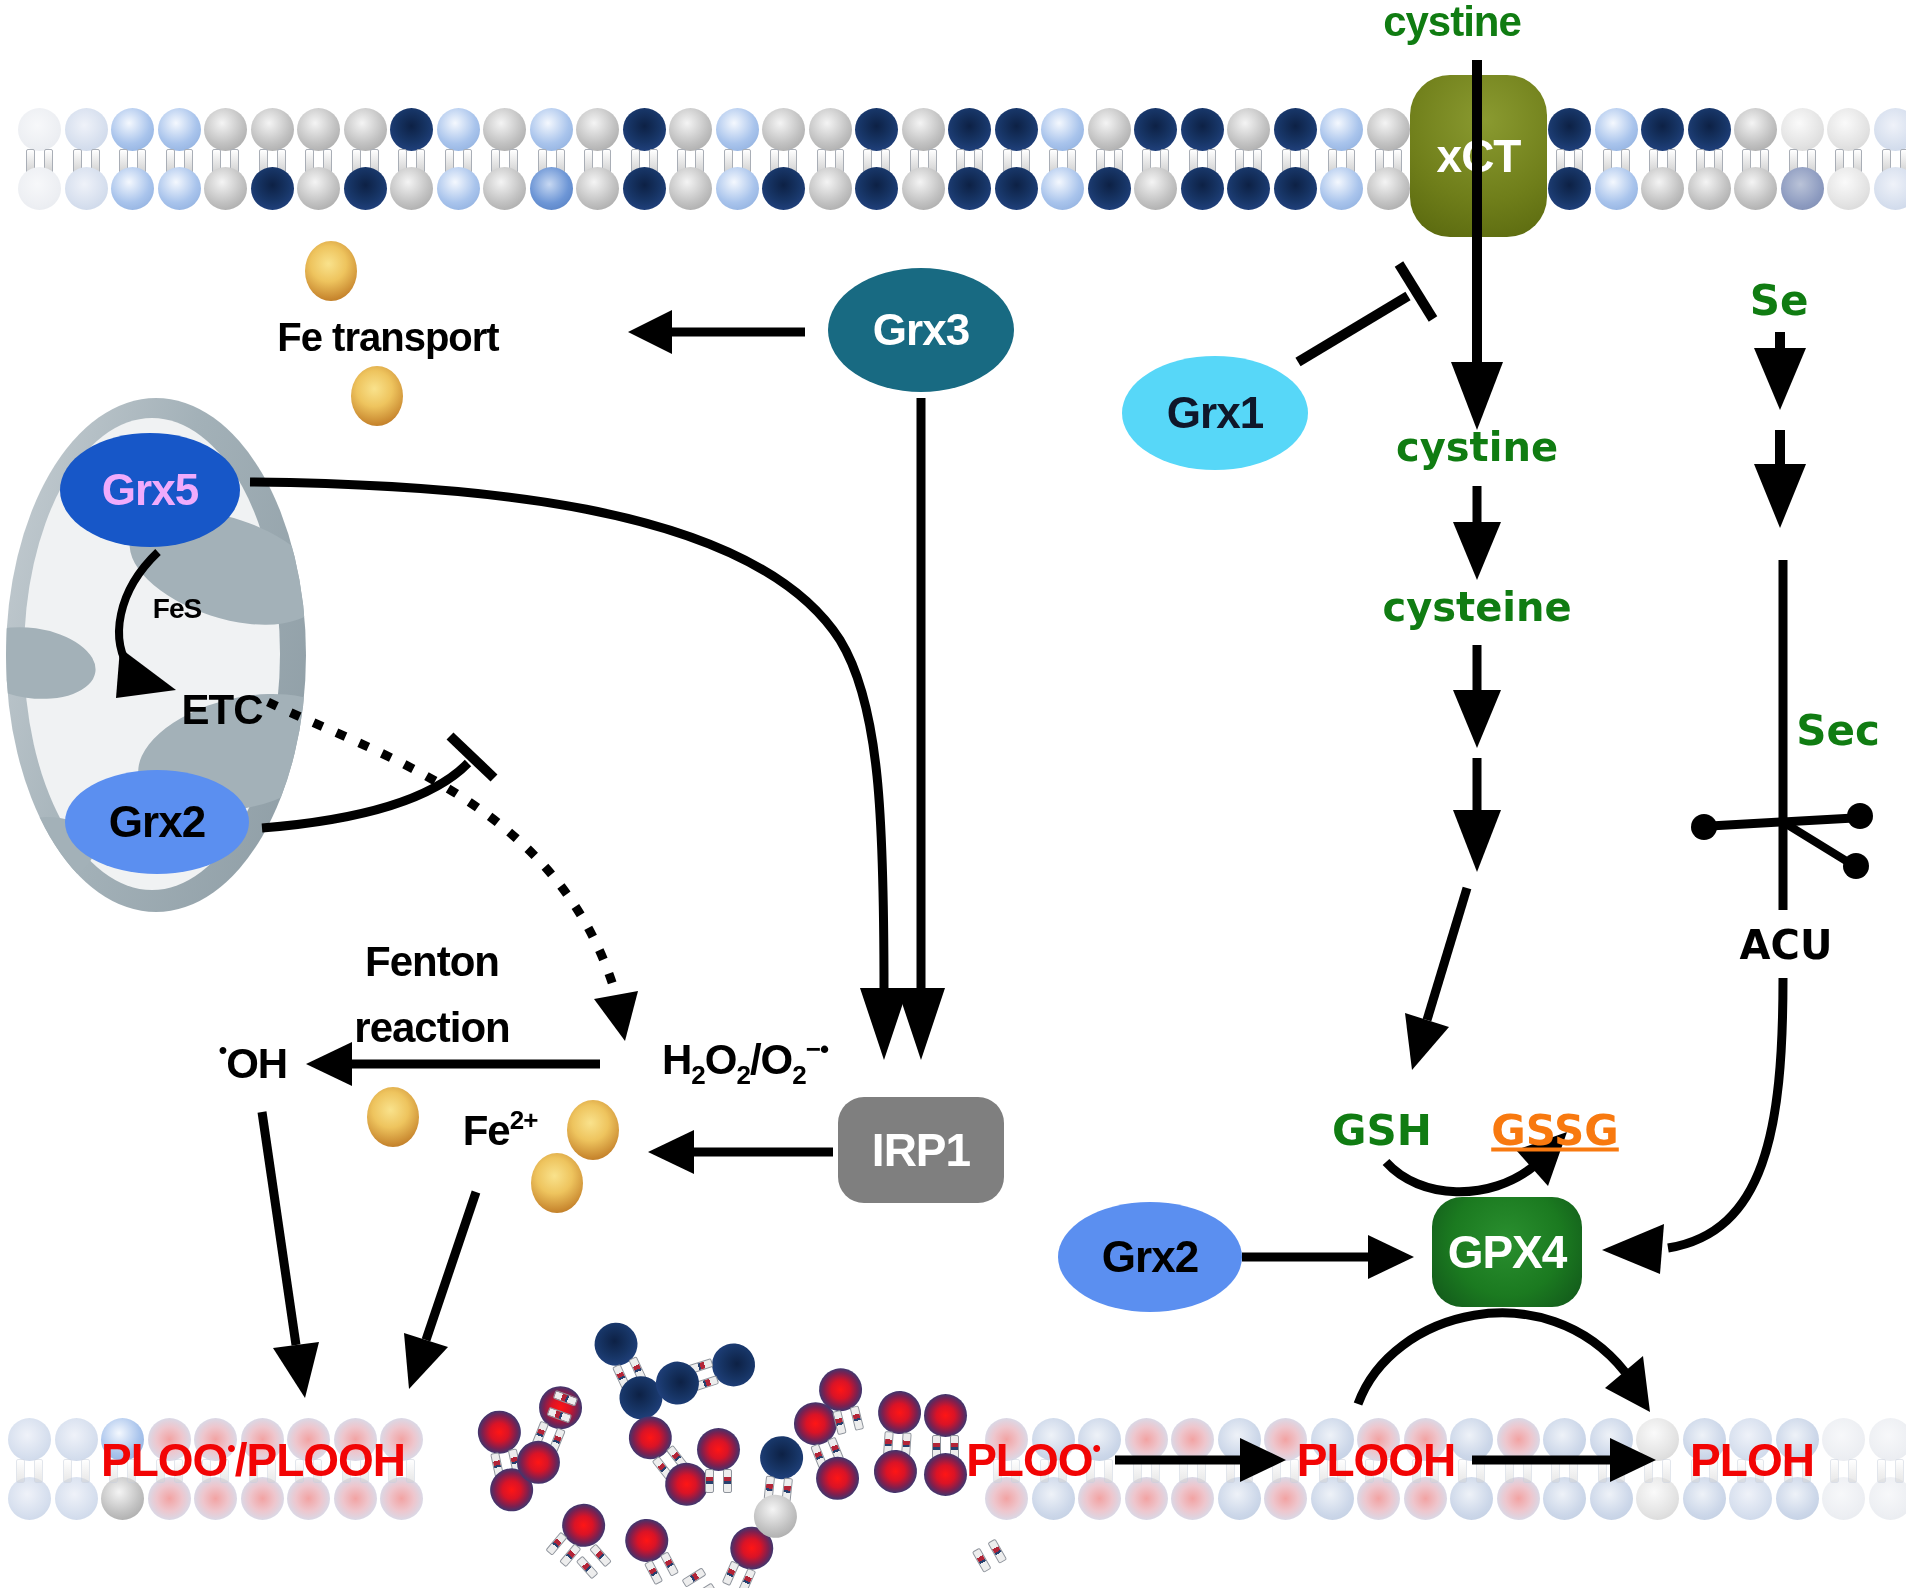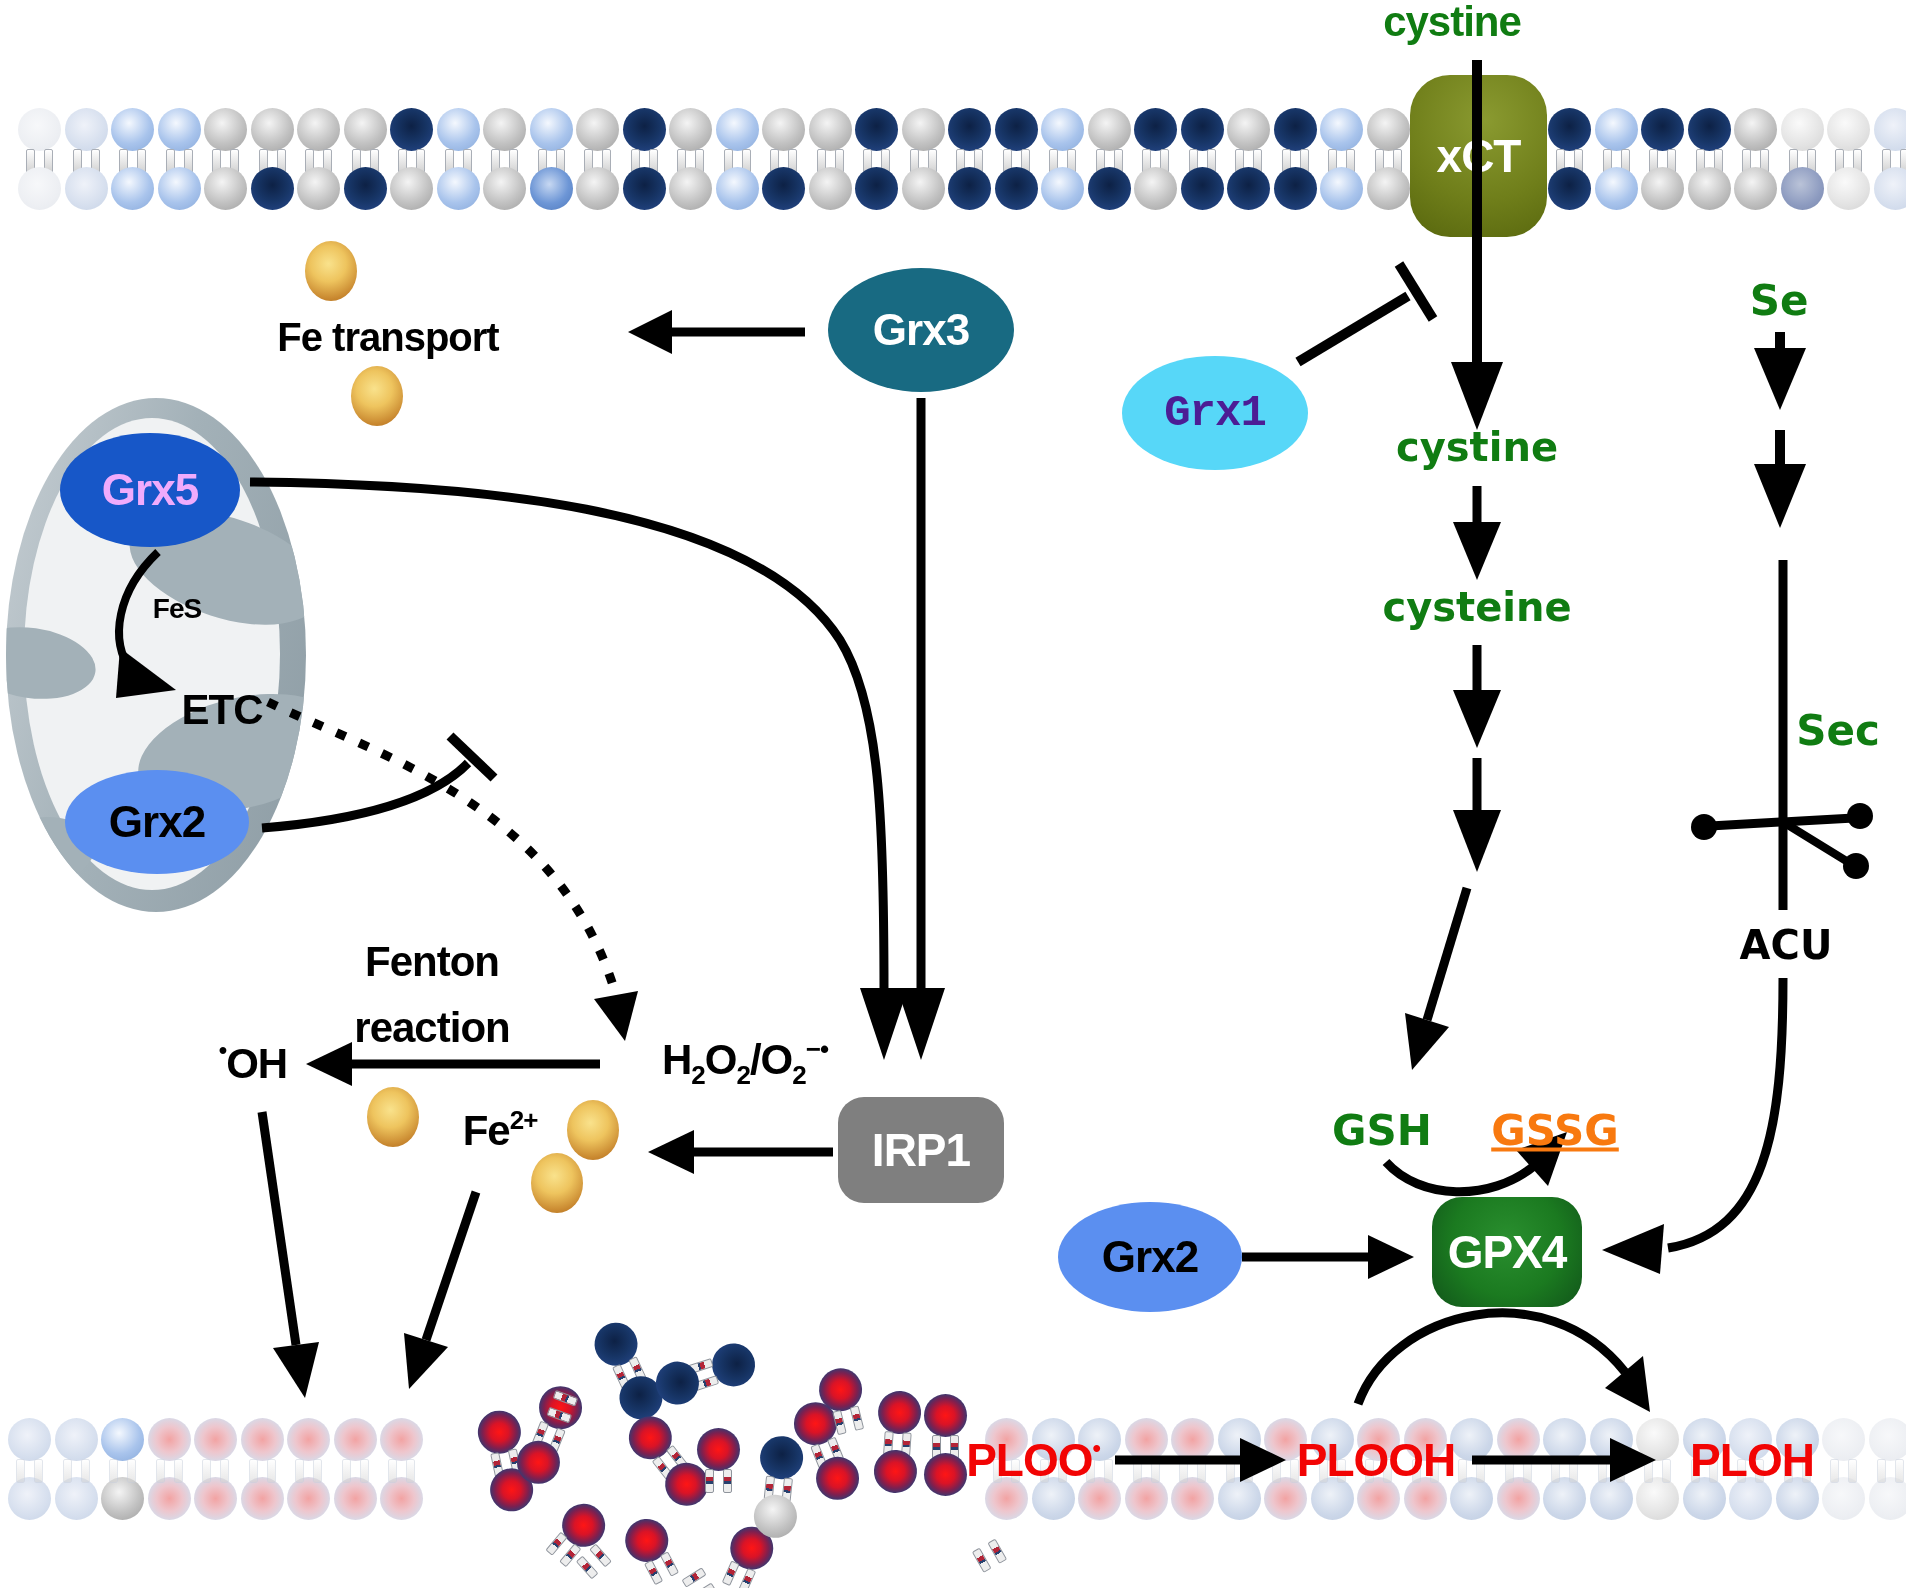--- a/index.html
+++ b/index.html
@@ -747,21 +747,21 @@
     </div>
 
   <div class="node" style="left:65px;top:770px;width:184px;height:104px;background:#5b8ff0;color:#000;font-size:44px;">
     <span>Grx2</span>
     </div>
 
   <div class="node" style="left:828px;top:268px;width:186px;height:124px;background:#186a82;color:#fff;font-size:44px;">
     <span>Grx3</span>
     </div>
 
-  <div class="node" style="left:1122px;top:356px;width:186px;height:114px;background:#57d7f8;color:#4c1d95;font-size:44px;font-family:Liberation Mono, monospace;">
+  <div class="node" style="left:1122px;top:356px;width:186px;height:114px;background:#57d7f8;color:#0f172a;font-size:44px;">
     <span>Grx1</span>
     </div>
 
   <div class="node" style="left:1058px;top:1202px;width:184px;height:110px;background:#5b8ff0;color:#000;font-size:44px;">
     <span>Grx2</span>
     </div>
 
   <div class="box" style="left:1410px;top:75px;width:137px;height:162px;border-radius:40px;font-size:46px;
        background:radial-gradient(circle at 55% 28%,#8a9a30 0%,#6f7e1a 58%,#57660d 100%);">
     <span>xCT</span>
@@ -871,20 +871,23 @@
     <div class="lbl" style="left:500px;top:1130px;font-size:42px;">
       <span>Fe</span><sup class="sm">2+</sup>
     </div>
     <div class="lbl wide" style="left:1477px;top:447px;font-size:40px;color:#107c12;">cystine</div>
     <div class="lbl wide" style="left:1477px;top:607px;font-size:40px;color:#107c12;">cysteine</div>
     <div class="lbl wide" style="left:1382px;top:1130px;font-size:42px;color:#107c12;">GSH</div>
     <div class="lbl wide" style="left:1555px;top:1130px;font-size:42px;color:#f8790f;text-decoration:underline;">GSSG</div>
     <div class="lbl wide" style="left:1779px;top:300px;font-size:42px;color:#107c12;">Se</div>
     <div class="lbl wide" style="left:1838px;top:730px;font-size:42px;color:#107c12;">Sec</div>
     <div class="lbl wide" style="left:1786px;top:945px;font-size:40px;">ACU</div>
+    <div class="lbl red" style="left:253px;top:1460px;font-size:46px;color:#f20404;">
+      <span>PLOO</span><sup class="rad" style="color:#f20404;">•</sup><span>/PLOOH</span>
+    </div>
     <div class="lbl red" style="left:1033px;top:1460px;font-size:46px;color:#f20404;">
       <span>PLOO</span><sup class="rad" style="color:#f20404;">•</sup>
     </div>
     <div class="lbl red" style="left:1376px;top:1460px;font-size:46px;color:#f20404;">PLOOH</div>
     <div class="lbl red" style="left:1752px;top:1460px;font-size:46px;color:#f20404;">PLOH</div>
   </div>
 
 </div>
 
 </body></html>

